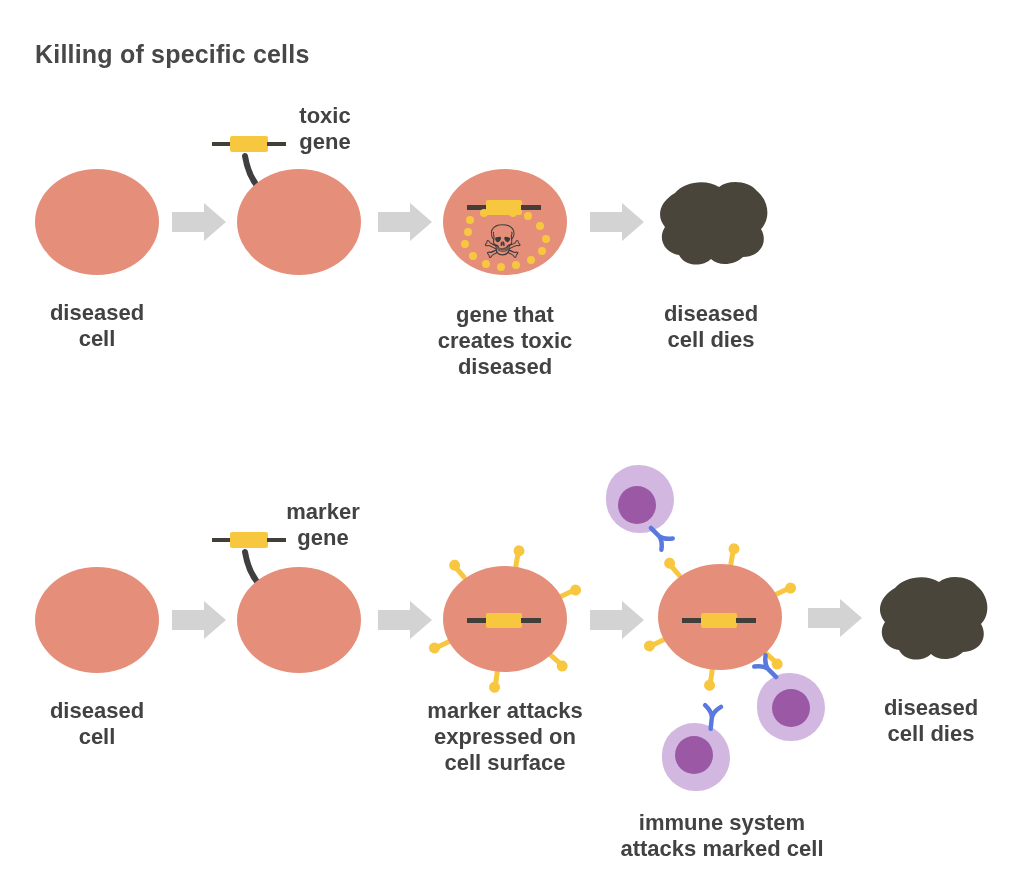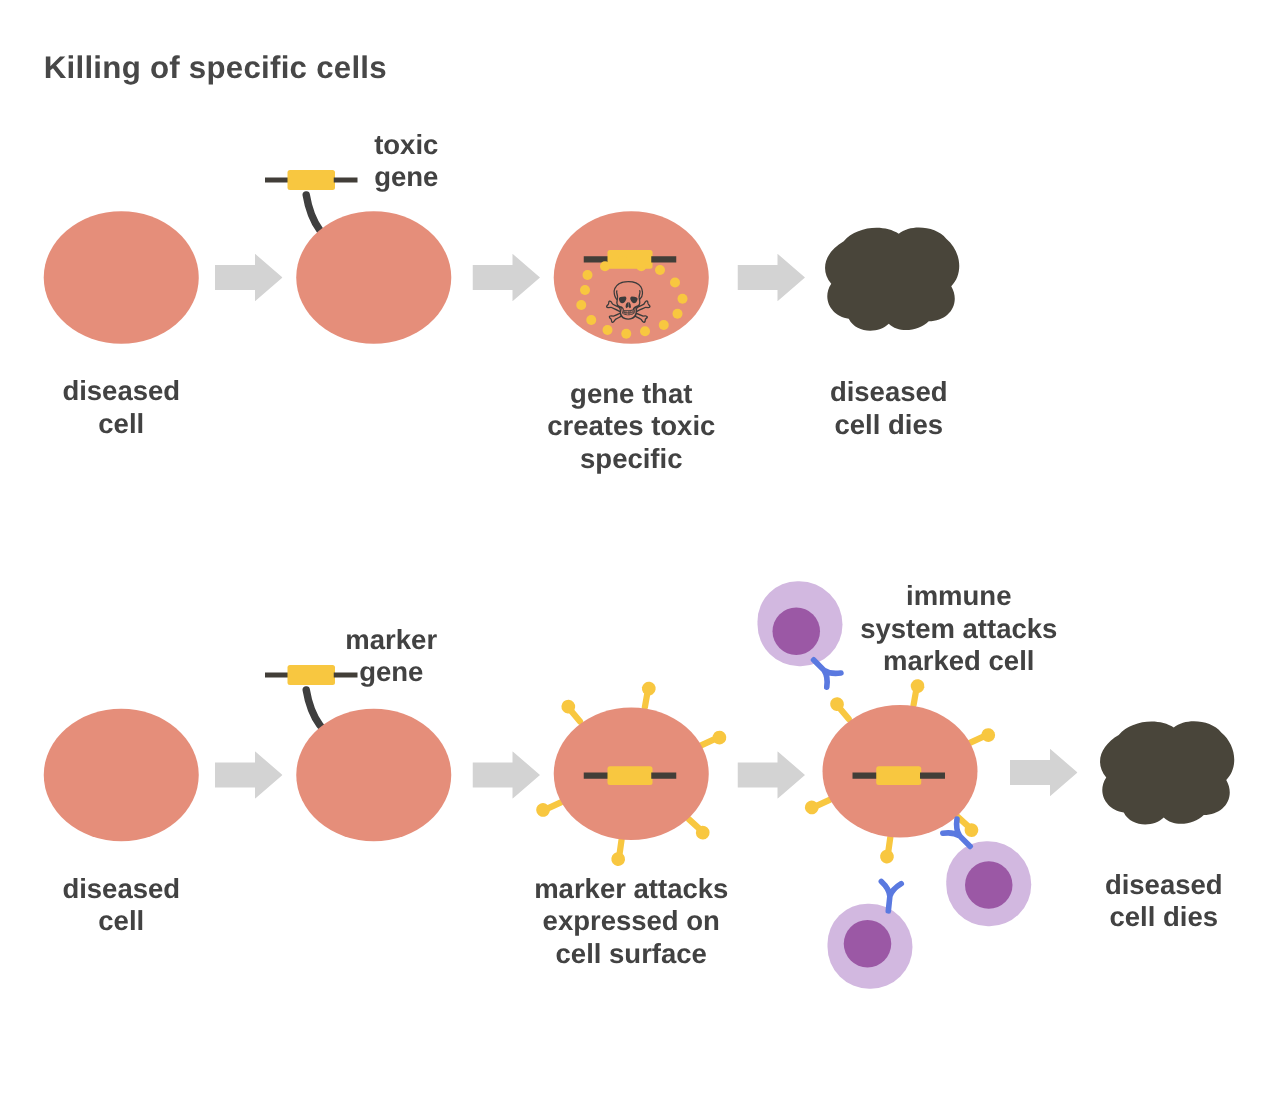--- a/index.html
+++ b/index.html
@@ -99,38 +99,38 @@
     <div class="dot" style="left:84px;top:87px;"></div>
     <div class="dot" style="left:69px;top:92px;"></div>
     <div class="dot" style="left:54px;top:94px;"></div>
     <div class="dot" style="left:39px;top:91px;"></div>
     <div class="dot" style="left:26px;top:83px;"></div>
     <div class="dot" style="left:18px;top:71px;"></div>
     <div class="dot" style="left:21px;top:59px;"></div>
   </div>
   <div class="lbl" style="left:425px;top:302px;width:160px;">gene that
 creates toxic
-specific</div>
+diseased</div>
 
   <svg class="flow" style="left:590px;top:203px;" viewBox="0 0 54 38">
     <polygon points="0,9 32,9 32,0 54,19 32,38 32,29 0,29" fill="#D3D3D3"></polygon>
   </svg>
 
   <svg class="blob" style="left:649px;top:177px;" width="124" height="90" viewBox="0 0 124 90">
     <path d="M26,16 C36,4 58,2 70,10 C80,2 100,4 108,14 C120,24 122,42 112,52 C120,66 110,80 94,80 C86,88 70,90 62,82 C54,90 36,90 30,78 C16,76 8,62 16,50 C6,38 12,24 26,16 Z" fill="#49453A"></path>
   </svg>
   <div class="lbl" style="left:641px;top:301px;width:140px;">diseased
 cell dies</div>
 
   <div class="gene" style="left:212px;top:532px;">
     <div class="tail"></div>
     <div class="box"></div>
     <div class="tail"></div>
   </div>
-  <div class="lbl" style="left:268px;top:499px;width:90px;text-align:center;">marker
+  <div class="lbl" style="left:278px;top:499px;width:90px;text-align:center;">marker
 gene</div>
 
   <svg class="curve" style="left:235px;top:548px;" viewBox="0 0 60 58">
     <path d="M10,4 C14,28 26,42 42,48" stroke="#3F3F3F" stroke-width="6" fill="none" stroke-linecap="round"></path>
     <polygon points="52,51 40,53 44,42" fill="#3F3F3F"></polygon>
   </svg>
 
   <div class="cell" style="left:35px;top:567px;"></div>
   <div class="lbl" style="left:37px;top:698px;width:120px;">diseased
 cell</div>
@@ -198,23 +198,22 @@
     <path d="M13,28 L13,16 M13,16 C12,11 9,8 5,5 M13,16 C14,11 17,8 21,5" stroke="#5A79E0" stroke-width="4.5" fill="none" stroke-linecap="round"></path>
   </svg>
 
   <div class="immune" style="left:662px;top:723px;">
     <div class="nuc" style="left:13px;top:13px;"></div>
   </div>
   <svg class="antibody" style="left:699px;top:701px;transform:rotate(6deg);" viewBox="0 0 26 30">
     <path d="M13,28 L13,16 M13,16 C12,11 9,8 5,5 M13,16 C14,11 17,8 21,5" stroke="#5A79E0" stroke-width="4.5" fill="none" stroke-linecap="round"></path>
   </svg>
 
-  <div class="lbl" style="left:667px;top:464px;width:200px;">immune
-system attacks
-marked cell</div>
+  <div class="lbl" style="left:597px;top:810px;width:250px;">immune system
+attacks marked cell</div>
 
   <svg class="flow" style="left:808px;top:599px;" viewBox="0 0 54 38">
     <polygon points="0,9 32,9 32,0 54,19 32,38 32,29 0,29" fill="#D3D3D3"></polygon>
   </svg>
 
   <svg class="blob" style="left:869px;top:572px;" width="124" height="90" viewBox="0 0 124 90">
     <path d="M26,16 C36,4 58,2 70,10 C80,2 100,4 108,14 C120,24 122,42 112,52 C120,66 110,80 94,80 C86,88 70,90 62,82 C54,90 36,90 30,78 C16,76 8,62 16,50 C6,38 12,24 26,16 Z" fill="#49453A"></path>
   </svg>
   <div class="lbl" style="left:861px;top:695px;width:140px;">diseased
 cell dies</div>

